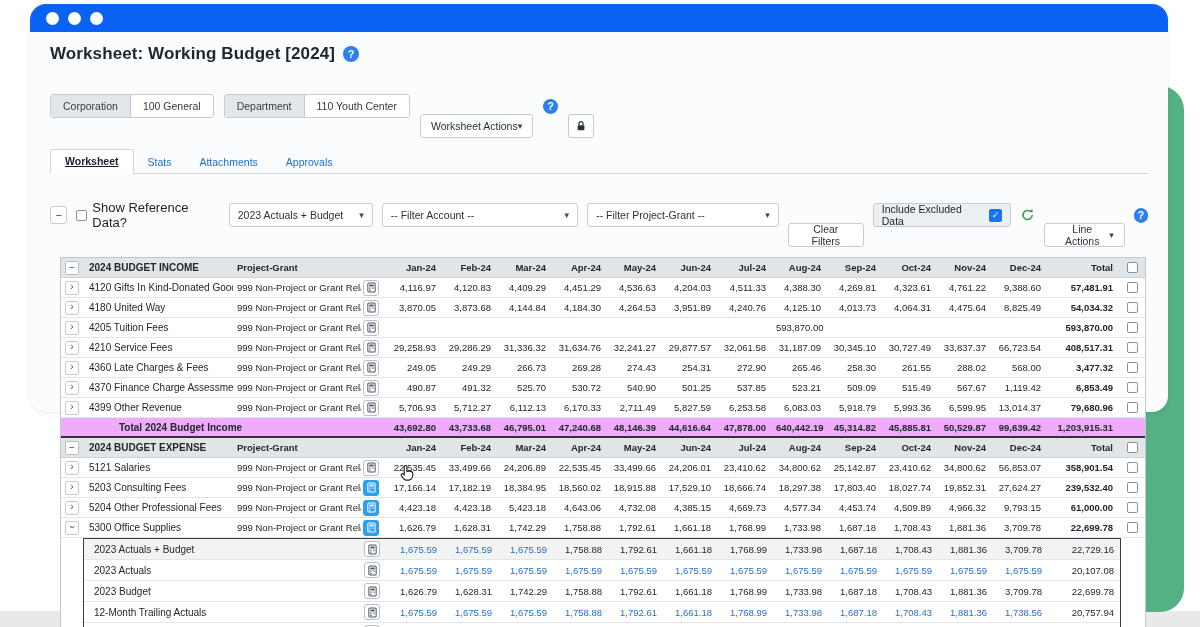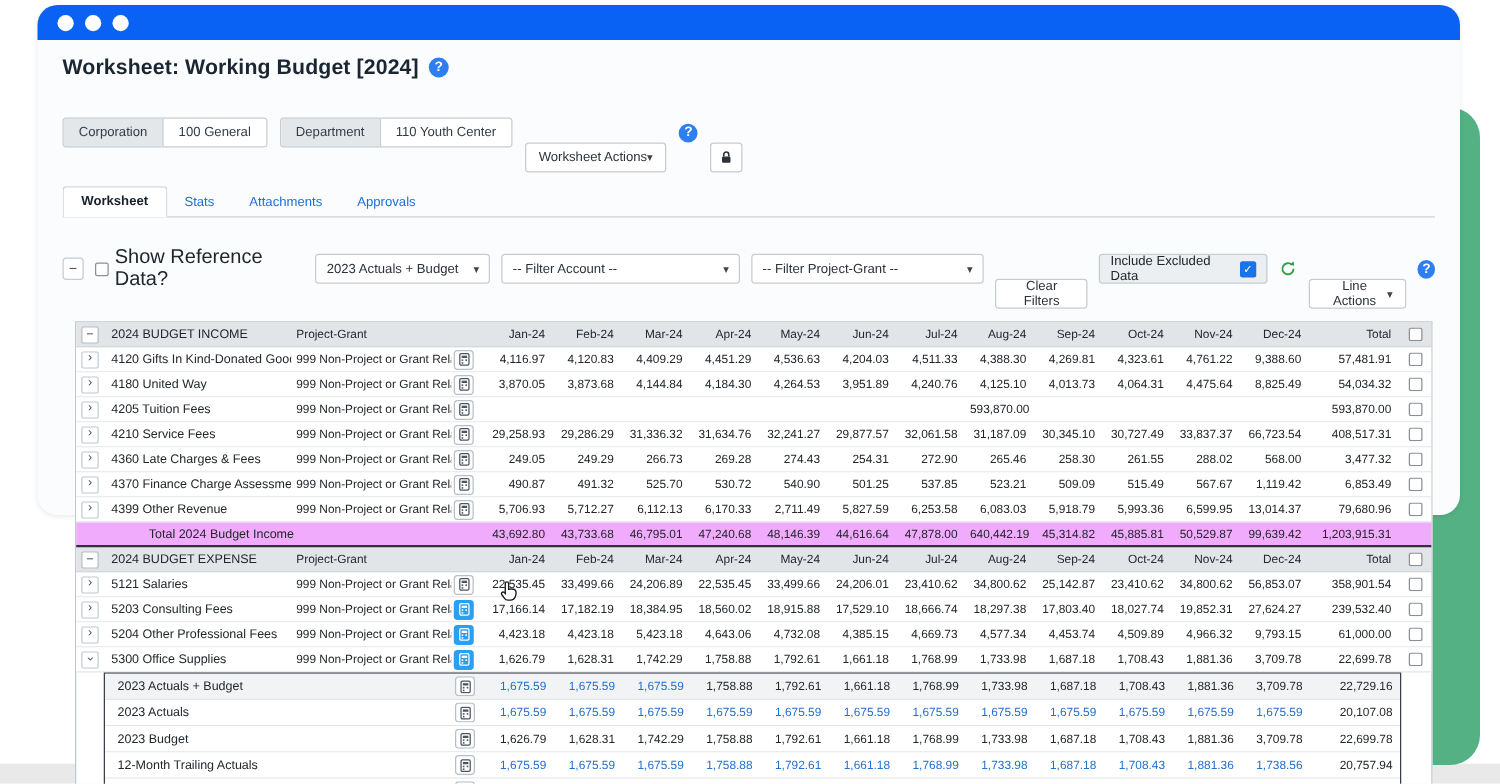--- a/index.html
+++ b/index.html
@@ -26,48 +26,48 @@
   .seg { padding:0 12px; font-size:10.5px; display:flex; align-items:center; color:#333b44; background:#fff; }
   .seg.key { background:#e4e7ea; border-right:1px solid #c6ccd2; font-weight:400;text-align:center; }
   .btn { height:24px; border:1px solid #c6ccd2; border-radius:3px; background:#fff;
     font-size:10.5px; color:#2b323a; display:inline-flex; align-items:center; gap:0; padding:0 10px;margin-top:40px; }
   .caret { font-size:9px; color:#444; }
   .icon-btn { width:26px; justify-content:center; padding:0; }
 
   .tabs-row { display:flex; align-items:flex-end; margin-top:12px; border-bottom:1px solid #cfd4d9; height:24px; }
   .tab { font-size:10.5px; padding:5px 14px 6px; color:#1d6fd4; position:relative; top:1px; }
   .tab.active { color:#16212c; font-weight:700; background:#fff; border:1px solid #cfd4d9;
-    border-bottom:1px solid #fff; border-radius:3px 3px 0 0; }
+    border-bottom:1px solid #fff; border-radius:3px 3px 0 0;text-decoration:underline; }
 
   .filter-row { display:flex; align-items:center; gap:9px; margin-top:9px; }
   .sq-btn { width:18px; height:18px; border:1px solid #c6ccd2; border-radius:3px; background:#fff;
     font-size:11px; color:#444; display:flex; align-items:center; justify-content:center; }
   .cbx { width:11px; height:11px; border:1px solid #8a9097; border-radius:2px; background:#fff; flex:0 0 auto; }
   .cbx.on { background:#1a73e8; border-color:#1a73e8; color:#fff; font-size:9px; line-height:10px;
     text-align:center; font-weight:700; }
-  .chk-label { font-size:16px; color:#20262c; display:flex; align-items:center; gap:5px; }
+  .chk-label { font-size:13px; color:#20262c; display:flex; align-items:center; gap:5px; }
   .select { height:24px; border:1px solid #c6ccd2; border-radius:3px; background:#fff;
     display:flex; align-items:center; justify-content:space-between; font-size:10.5px; color:#2b323a; padding:0 8px; }
   .sel-view { width:150px; }
   .sel-account { width:205px; }
   .sel-project { width:200px; }
   .incl-group { height:24px; border:1px solid #c6ccd2; border-radius:3px; background:#eceff1;
     display:flex; align-items:center; gap:8px; padding:0 8px; font-size:10.5px; color:#20262c; }
   .incl-group .cbx.on { width:13px; height:13px; }
   .refresh { color:#2f9e44; }
 
   .tbl { margin-top:10px; margin-left:10px; width:1086px; border:1px solid #c2c8cd; background:#fff; }
   .t-row { display:grid; grid-template-columns:22px 150px 128px 26px repeat(12,55px) 72px 26px;
     align-items:center; height:20px; border-bottom:1px solid #e3e6e9; background:#fff; }
   .t-row.head { background:#e2e5e8; border-bottom:1px solid #cfd4d9; }
   .t-row.total-row { background:#f0abfc; border-bottom:2px solid #2f3338; }
   .cell { font-size:9.5px; color:#22272c; padding:0 4px; white-space:nowrap; overflow:hidden; }
   .cell.acct { font-size:10px; padding-left:6px; }
   .cell.num { text-align:right; padding-right:6px; }
-  .cell.b { font-weight:400; }
+  .cell.b { font-weight:700; }
   .cell.link { color:#2470cf; }
   .chev-btn { width:14px; height:14px; margin-left:4px; border:1px solid #c6ccd2; border-radius:2px;
     background:#fff; display:flex; align-items:center; justify-content:center; color:#4a535c; }
   .chev { font-size:10px; line-height:1; transform:translateY(-1px); }
   .chev.down { display:inline-block; transform:rotate(90deg) translateX(-1px); }
   .minus-btn { width:14px; height:14px; margin-left:4px; border:1px solid #b7bec5; border-radius:2px;
     background:#fff; display:flex; align-items:center; justify-content:center; font-size:10px; color:#444; }
   .calc-btn { width:16px; height:16px; border-radius:3px; display:flex; align-items:center; justify-content:center; }
   .calc-btn.gray { background:#fff; border:1px solid #b9bfc6; color:#4a5560; }
   .calc-btn.blue { background:#2b9ff0; border:1px solid #2b9ff0; color:#ffffff; }

